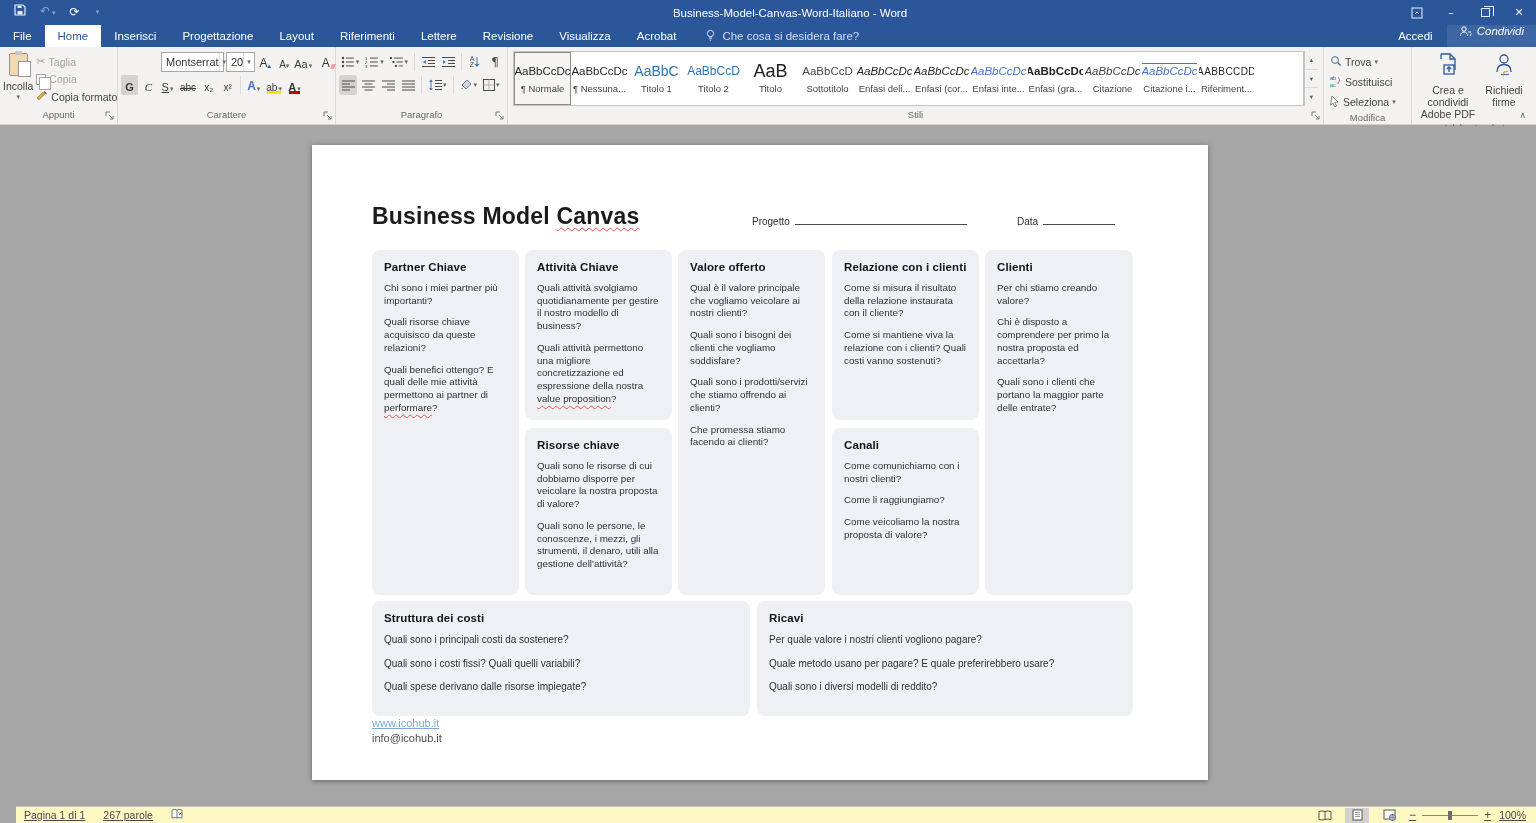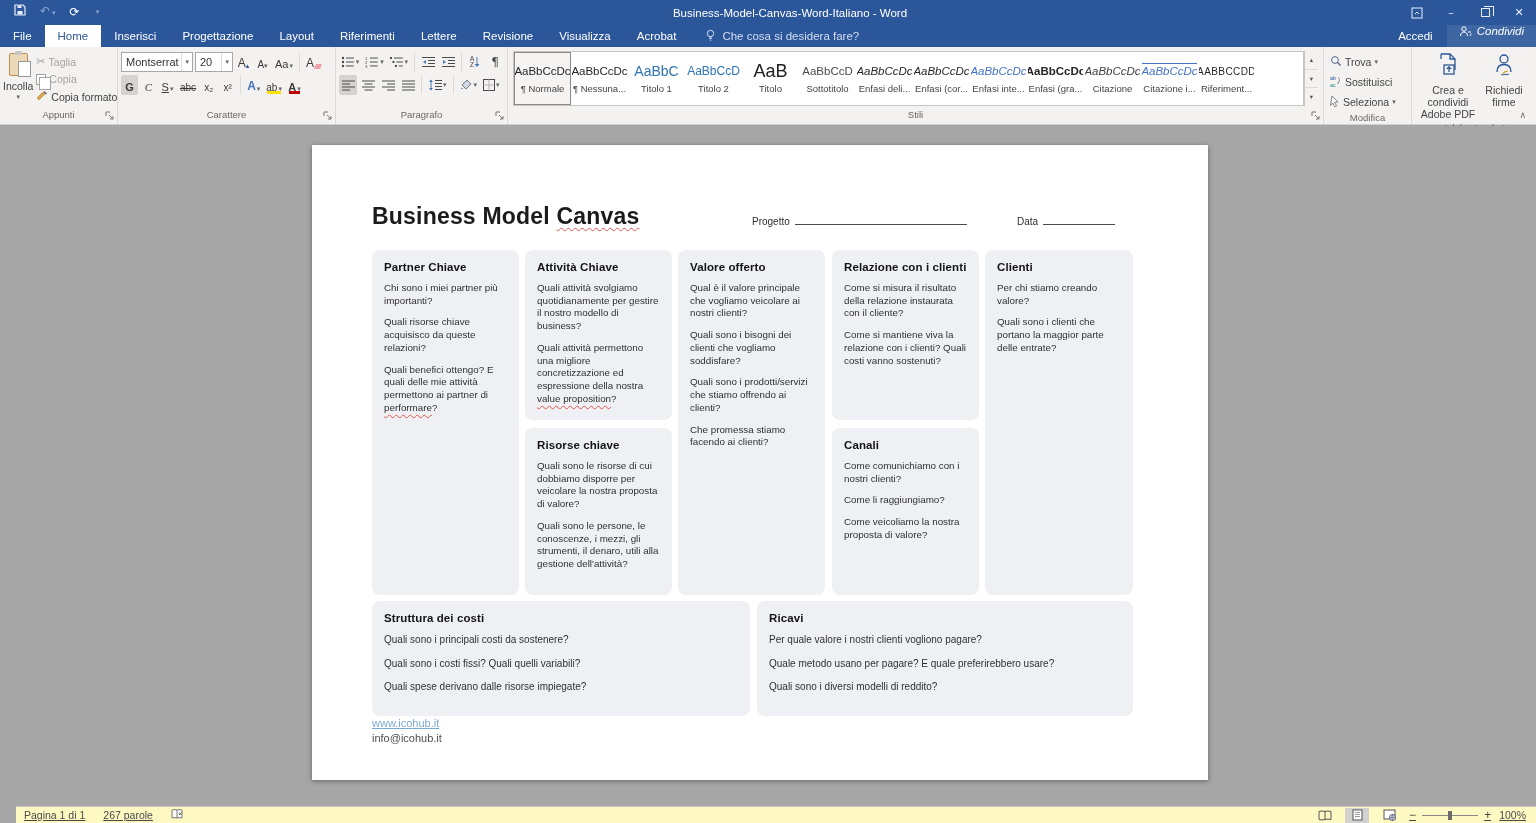--- a/index.html
+++ b/index.html
@@ -266,21 +266,21 @@
       <svg width="10" height="10" viewBox="0 0 10 10">
           <path d="M1 1 h4 M1 1 v4 M4 4 l4 4 M8 5 v3 h-3" fill="none" stroke="#777"></path>
         </svg>
     </span>
   </div>
 
   <div class="rgroup g-carattere">
     <div class="rgroup-content">
       <div class="char-rows">
         <div class="char-row">
-          <div class="combo" style="width:72px;">
+          <div class="combo" style="width:63px;margin-left:40px;">
             <span>Montserrat</span>
             <span class="dd uicon">▾</span>
           </div>
           <div class="combo" style="width:38px;">
             <span>20</span>
             <span class="dd uicon">▾</span>
           </div>
           <div class="fbtn">
               <span style="font-size:12px;">A</span>
               <span class="caret-up uicon">▴</span>
@@ -667,20 +667,21 @@
           <p>Come comunichiamo con i nostri clienti?</p>
           <p>Come li raggiungiamo?</p>
           <p>Come veicoliamo la nostra proposta di valore?</p>
         </div>
     </div>
 
     <div class="cbox" style="left:673px;top:105px;width:148px;height:345px;">
       <div class="cbox-title">Clienti</div>
       <div>
           <p>Per chi stiamo creando valore?</p>
+          <p>Chi è disposto a comprendere per primo la nostra proposta ed accettarla?</p>
           <p>Quali sono i clienti che portano la maggior parte delle entrate?</p>
         </div>
     </div>
 
     <div class="cbox wide" style="left:445px;top:456px;width:376px;height:115px;">
       <div class="cbox-title">Ricavi</div>
       <div>
           <p>Per quale valore i nostri clienti vogliono pagare?</p>
           <p>Quale metodo usano per pagare? E quale preferirebbero usare?</p>
           <p>Quali sono i diversi modelli di reddito?</p>

